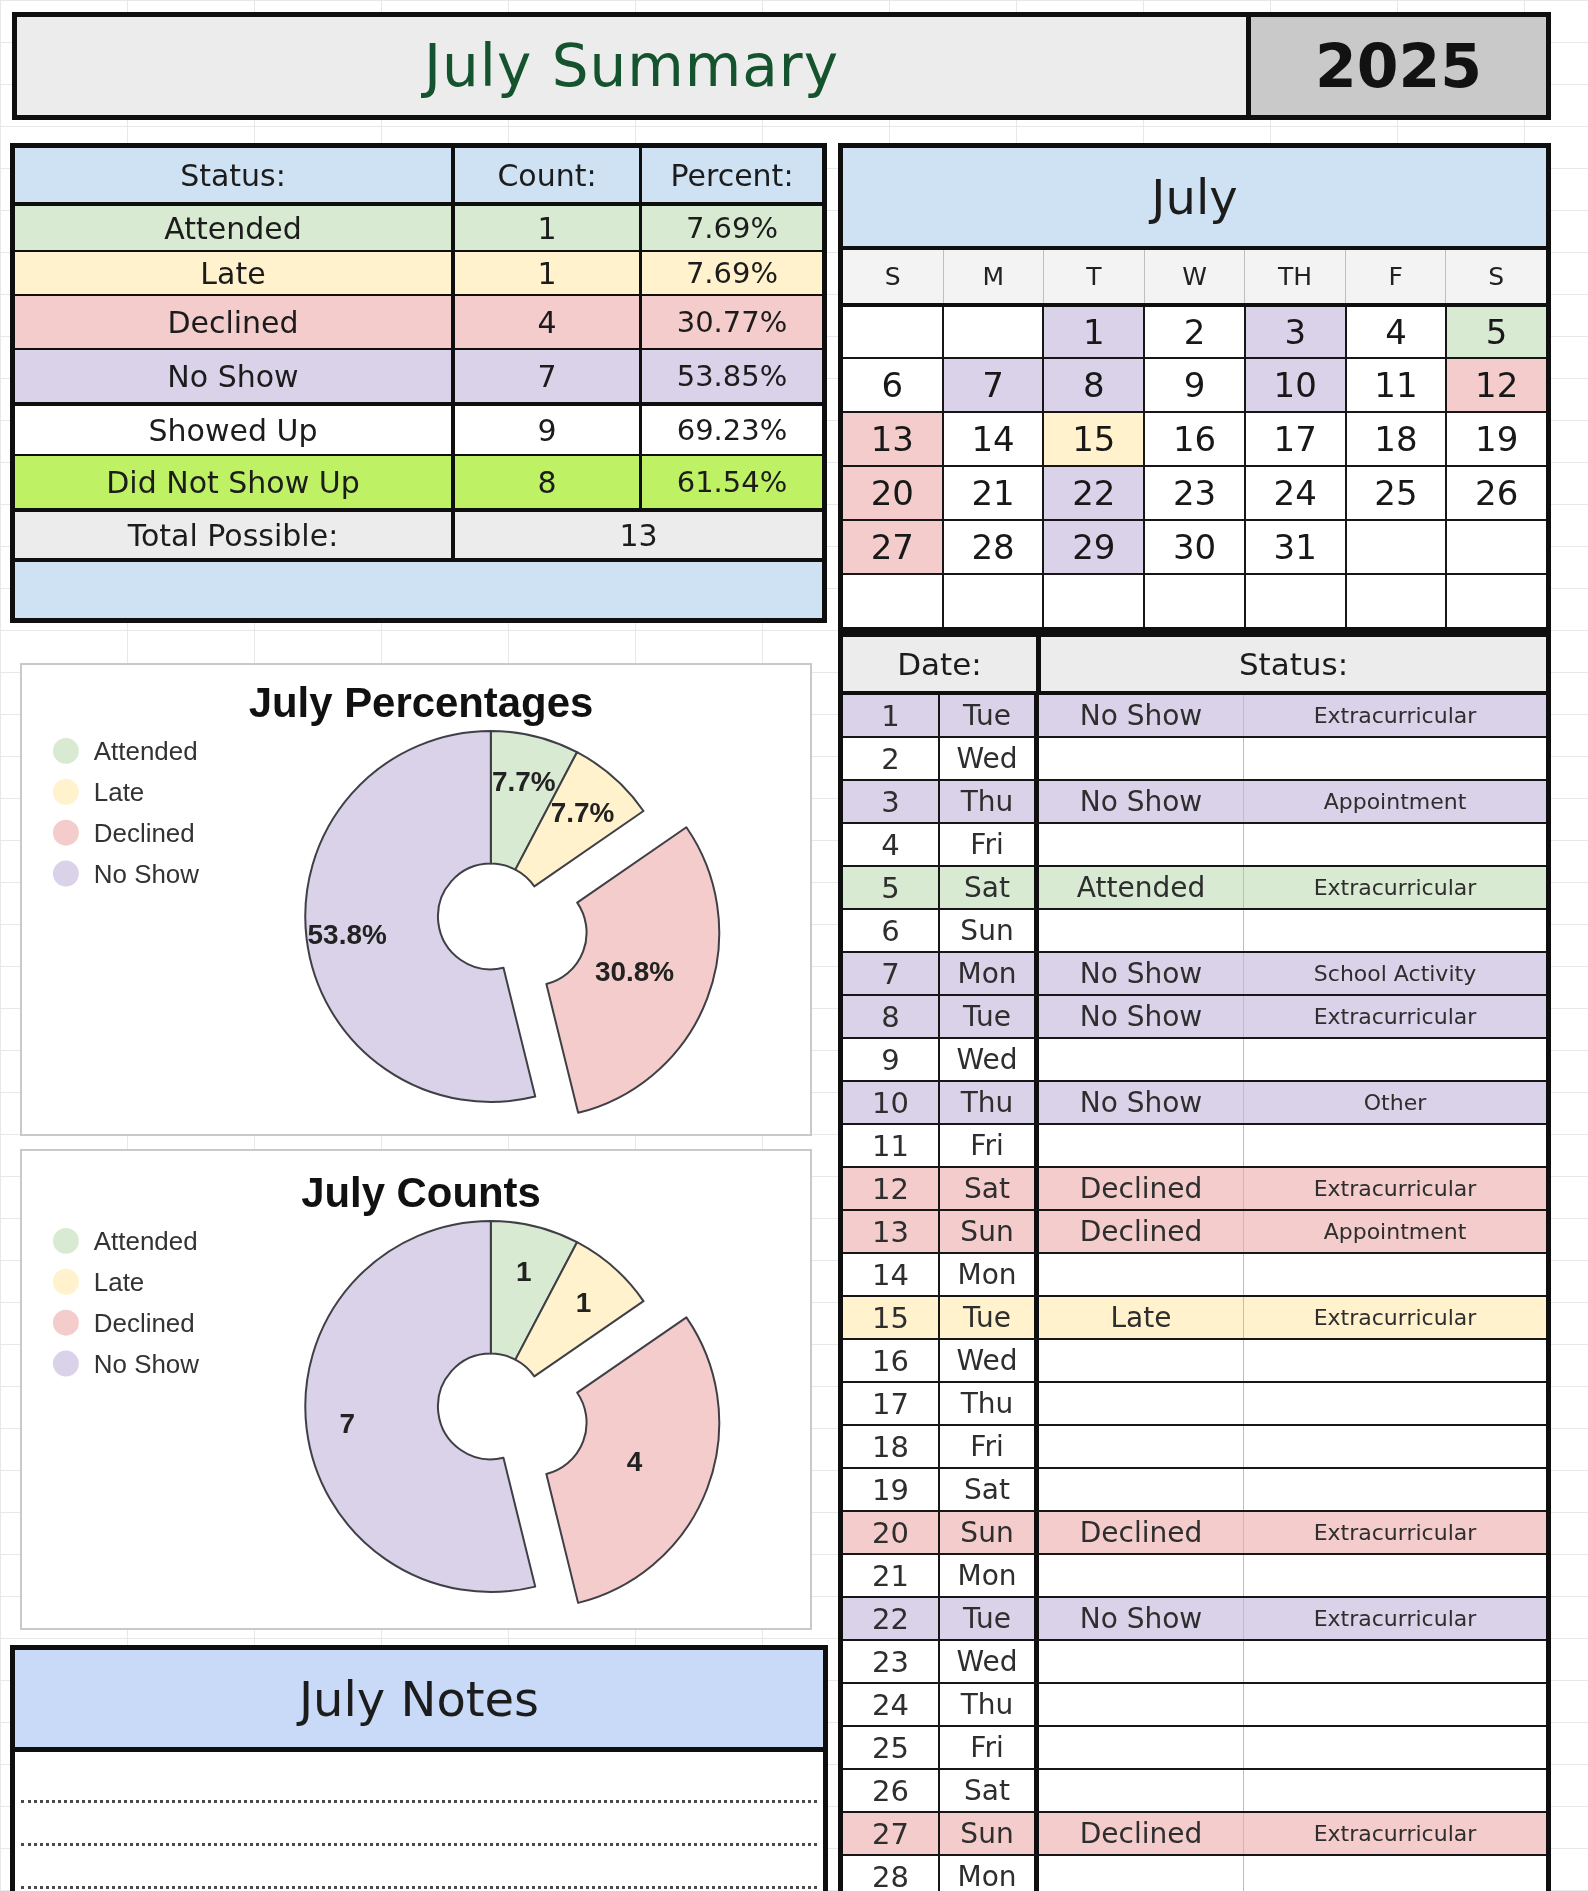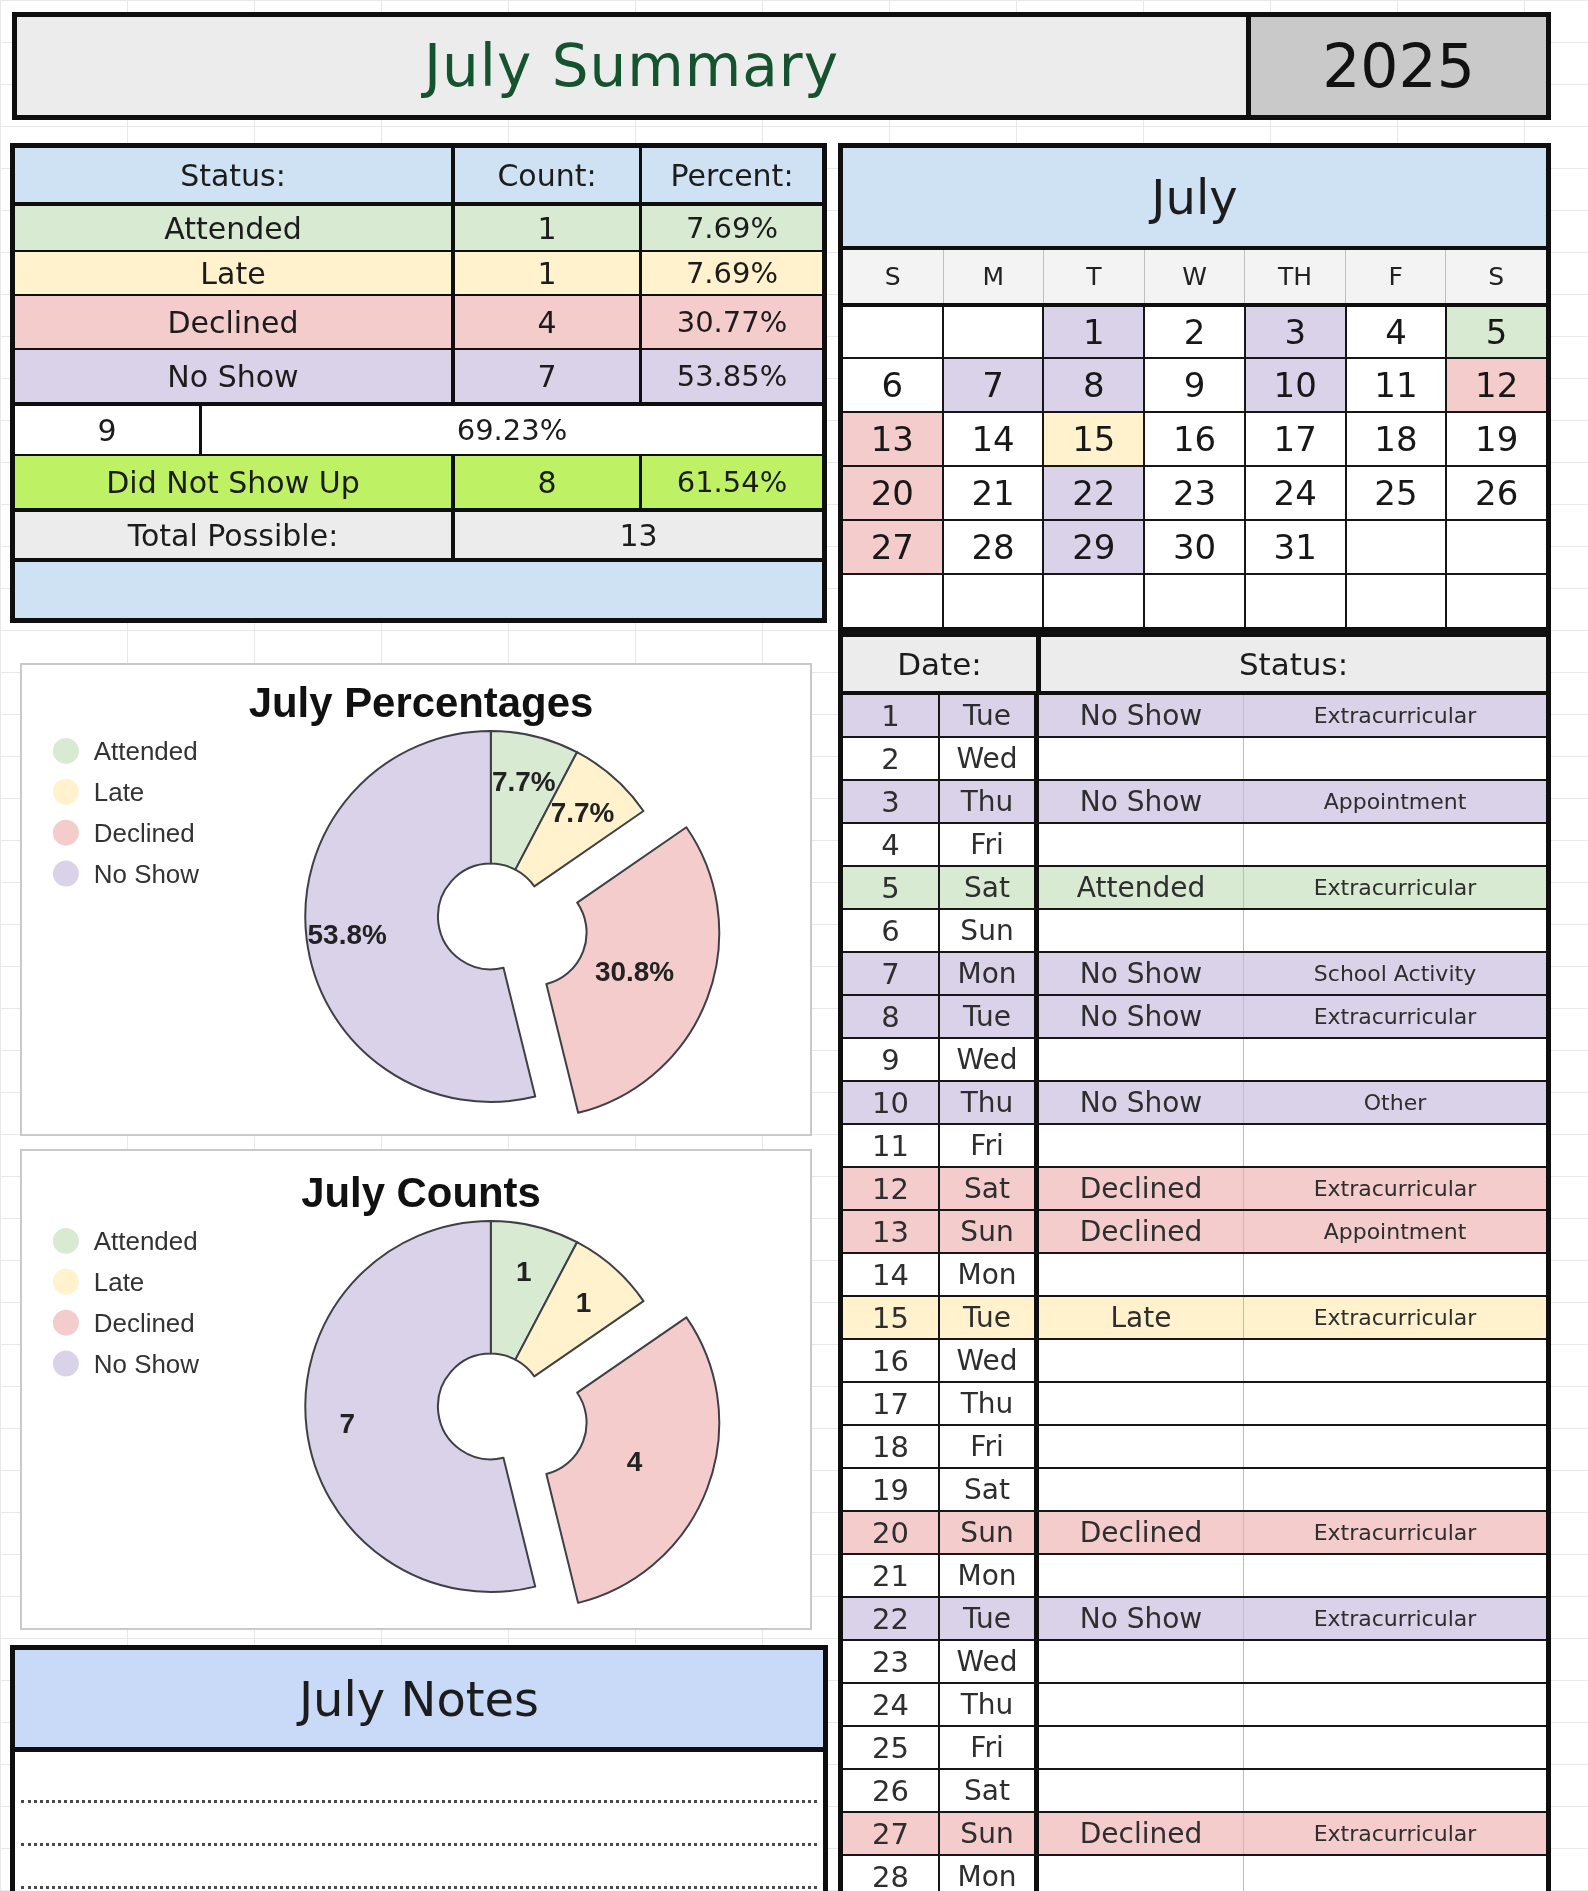--- a/index.html
+++ b/index.html
@@ -24,21 +24,21 @@
     left: 12px; top: 12px; width: 1539px; height: 108px;
     border: 5px solid #0f0f0f; background: #ececec; display: flex;
   }
   .page-header .title {
     flex: 1; display: flex; align-items: center; justify-content: center;
     font-size: 58px; letter-spacing: 1px; color: #14532d;
   }
   .page-header .year {
     width: 300px; border-left: 5px solid #0f0f0f; background: #c9c9c9;
     display: flex; align-items: center; justify-content: center;
-    font-size: 60px; font-weight: 400; color: #121212;
+    font-size: 60px; font-weight: 700; color: #121212;
   }
 
   
   .status-table {
     left: 10px; top: 143px; width: 817px;
     border: 5px solid #0f0f0f; background: #fff;
   }
   .st-row { display: flex; width: 100%; }
   .st-cell { display: flex; align-items: center; justify-content: center; overflow: hidden; }
   .st-label { width: 440px; border-right: 4px solid #0f0f0f; font-size: 30px; }
@@ -132,20 +132,21 @@
           <div class="st-cell st-label">Declined</div>
           <div class="st-cell st-count">4</div>
           <div class="st-cell st-pct">30.77%</div>
         </div>
         <div class="st-row" style="height: 54px; background: rgb(217, 210, 233); border-top: 2px solid rgb(15, 15, 15);">
           <div class="st-cell st-label">No Show</div>
           <div class="st-cell st-count">7</div>
           <div class="st-cell st-pct">53.85%</div>
         </div>
         <div class="st-row" style="height: 52px; background: rgb(255, 255, 255); border-top: 4px solid rgb(15, 15, 15);">
+          <div class="st-cell st-label">Showed Up</div>
           <div class="st-cell st-count">9</div>
           <div class="st-cell st-pct">69.23%</div>
         </div>
         <div class="st-row" style="height: 54px; background: #bef264; border-top: 2px solid rgb(15, 15, 15);">
           <div class="st-cell st-label">Did Not Show Up</div>
           <div class="st-cell st-count">8</div>
           <div class="st-cell st-pct">61.54%</div>
         </div>
       </div>
     <div class="st-row st-total">

